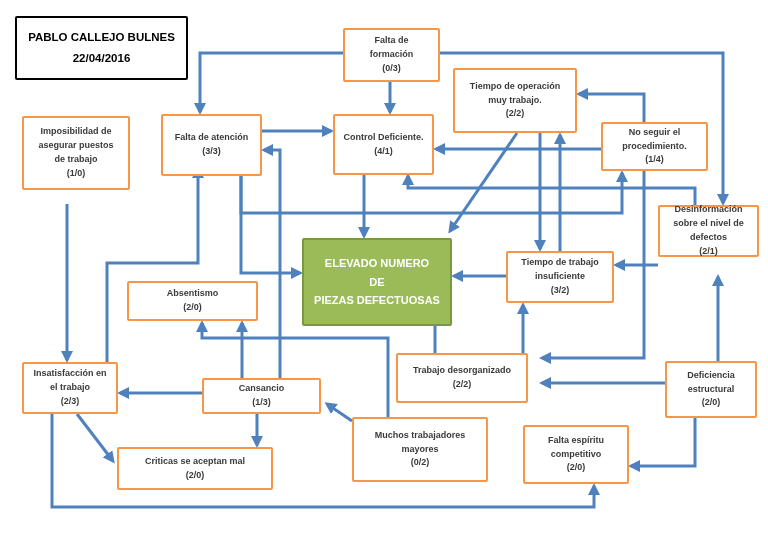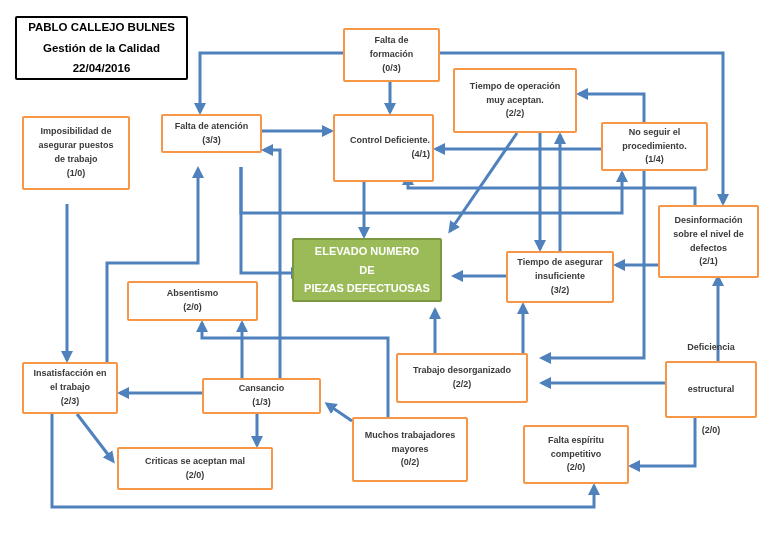--- a/index.html
+++ b/index.html
@@ -77,95 +77,94 @@
         <polyline points="77,414 113,461" fill="none" stroke="#4f81bd" stroke-width="3" stroke-linejoin="miter" marker-end="url(#arrowhead)"></polyline>
         <polyline points="257,414 257,445" fill="none" stroke="#4f81bd" stroke-width="3" stroke-linejoin="miter" marker-end="url(#arrowhead)"></polyline>
         <polyline points="352,421 327,404" fill="none" stroke="#4f81bd" stroke-width="3" stroke-linejoin="miter" marker-end="url(#arrowhead)"></polyline>
         <polyline points="388,417 388,338 202,338 202,323" fill="none" stroke="#4f81bd" stroke-width="3" stroke-linejoin="miter" marker-end="url(#arrowhead)"></polyline>
         <polyline points="242,378 242,323" fill="none" stroke="#4f81bd" stroke-width="3" stroke-linejoin="miter" marker-end="url(#arrowhead)"></polyline>
         <polyline points="280,378 280,150 264,150" fill="none" stroke="#4f81bd" stroke-width="3" stroke-linejoin="miter" marker-end="url(#arrowhead)"></polyline>
       </g>
   </svg>
 <div class="node title" style="left: 15px; top: 16px; width: 173px; height: 64px;">
       <div class="nline">PABLO CALLEJO BULNES</div>
-      <div class="nline">Gestión de la Calidad</div>
       <div class="nline">22/04/2016</div>
     </div>
     <div class="node cause" style="left: 343px; top: 28px; width: 97px; height: 54px;">
       <div class="nline">Falta de</div>
       <div class="nline">formación</div>
       <div class="nline">(0/3)</div>
     </div>
     <div class="node cause" style="left: 453px; top: 68px; width: 124px; height: 65px;">
       <div class="nline">Tiempo de operación</div>
-      <div class="nline">muy aceptan.</div>
+      <div class="nline">muy trabajo.</div>
       <div class="nline">(2/2)</div>
     </div>
-    <div class="node cause" style="left: 161px; top: 114px; width: 101px; height: 39px;">
+    <div class="node cause" style="left: 161px; top: 114px; width: 101px; height: 62px;">
       <div class="nline">Falta de atención</div>
       <div class="nline">(3/3)</div>
     </div>
-    <div class="node cause" style="left: 333px; top: 114px; width: 101px; height: 68px; align-items: flex-end;">
+    <div class="node cause" style="left: 333px; top: 114px; width: 101px; height: 61px;">
       <div class="nline">Control Deficiente.</div>
       <div class="nline">(4/1)</div>
     </div>
     <div class="node cause" style="left: 601px; top: 122px; width: 107px; height: 49px;">
       <div class="nline">No seguir el</div>
       <div class="nline">procedimiento.</div>
       <div class="nline">(1/4)</div>
     </div>
     <div class="node cause" style="left: 22px; top: 116px; width: 108px; height: 74px;">
       <div class="nline">Imposibilidad de</div>
       <div class="nline">asegurar puestos</div>
       <div class="nline">de trabajo</div>
       <div class="nline">(1/0)</div>
     </div>
-    <div class="node cause" style="left: 658px; top: 205px; width: 101px; height: 73px;">
+    <div class="node cause" style="left: 658px; top: 205px; width: 101px; height: 52px;">
       <div class="nline">Desinformación</div>
       <div class="nline">sobre el nivel de</div>
       <div class="nline">defectos</div>
       <div class="nline">(2/1)</div>
     </div>
-    <div class="node center" style="left: 292px; top: 238px; width: 150px; height: 64px;">
+    <div class="node center" style="left: 302px; top: 238px; width: 150px; height: 88px;">
       <div class="nline">ELEVADO NUMERO</div>
       <div class="nline">DE</div>
       <div class="nline">PIEZAS DEFECTUOSAS</div>
     </div>
     <div class="node cause" style="left: 506px; top: 251px; width: 108px; height: 52px;">
-      <div class="nline">Tiempo de asegurar</div>
+      <div class="nline">Tiempo de trabajo</div>
       <div class="nline">insuficiente</div>
       <div class="nline">(3/2)</div>
     </div>
     <div class="node cause" style="left: 127px; top: 281px; width: 131px; height: 40px;">
       <div class="nline">Absentismo</div>
       <div class="nline">(2/0)</div>
     </div>
     <div class="node cause" style="left: 22px; top: 362px; width: 96px; height: 52px;">
       <div class="nline">Insatisfacción en</div>
       <div class="nline">el trabajo</div>
       <div class="nline">(2/3)</div>
     </div>
     <div class="node cause" style="left: 202px; top: 378px; width: 119px; height: 36px;">
       <div class="nline">Cansancio</div>
       <div class="nline">(1/3)</div>
     </div>
     <div class="node cause" style="left: 396px; top: 353px; width: 132px; height: 50px;">
       <div class="nline">Trabajo desorganizado</div>
       <div class="nline">(2/2)</div>
     </div>
-    <div class="node cause" style="left: 665px; top: 361px; width: 92px; height: 57px; gap: 28px;">
+    <div class="node cause" style="left: 665px; top: 361px; width: 92px; height: 57px;">
       <div class="nline">Deficiencia</div>
       <div class="nline">estructural</div>
       <div class="nline">(2/0)</div>
     </div>
     <div class="node cause" style="left: 117px; top: 447px; width: 156px; height: 43px;">
       <div class="nline">Criticas se aceptan mal</div>
       <div class="nline">(2/0)</div>
     </div>
-    <div class="node cause" style="left: 352px; top: 417px; width: 116px; height: 65px;">
+    <div class="node cause" style="left: 352px; top: 417px; width: 136px; height: 65px;">
       <div class="nline">Muchos trabajadores</div>
       <div class="nline">mayores</div>
       <div class="nline">(0/2)</div>
     </div>
     <div class="node cause" style="left: 523px; top: 425px; width: 106px; height: 59px;">
       <div class="nline">Falta espíritu</div>
       <div class="nline">competitivo</div>
       <div class="nline">(2/0)</div>
     </div>
   </div>

